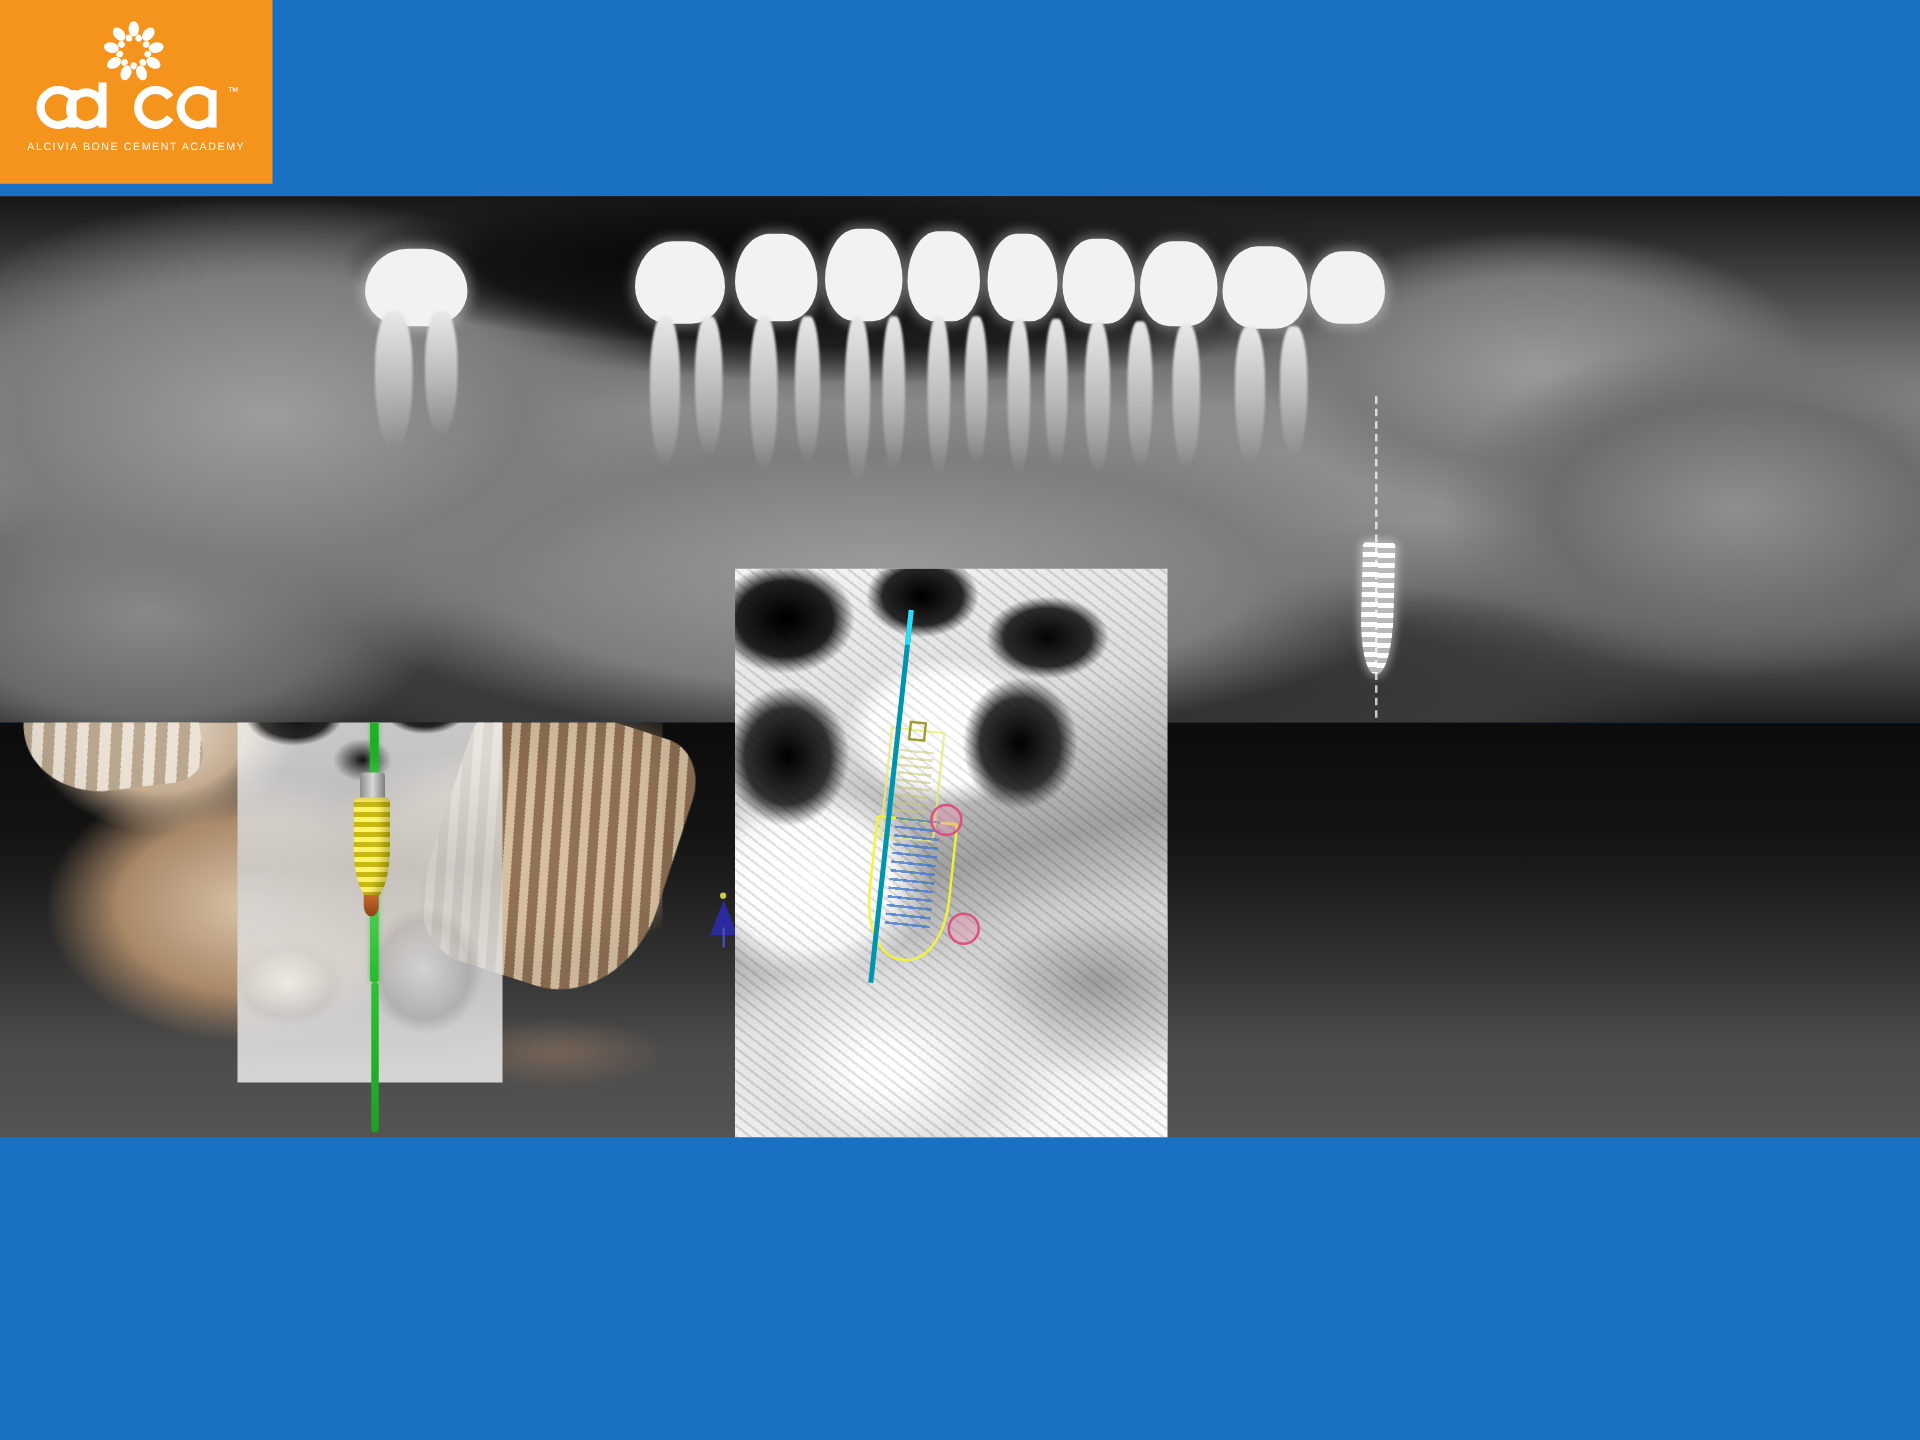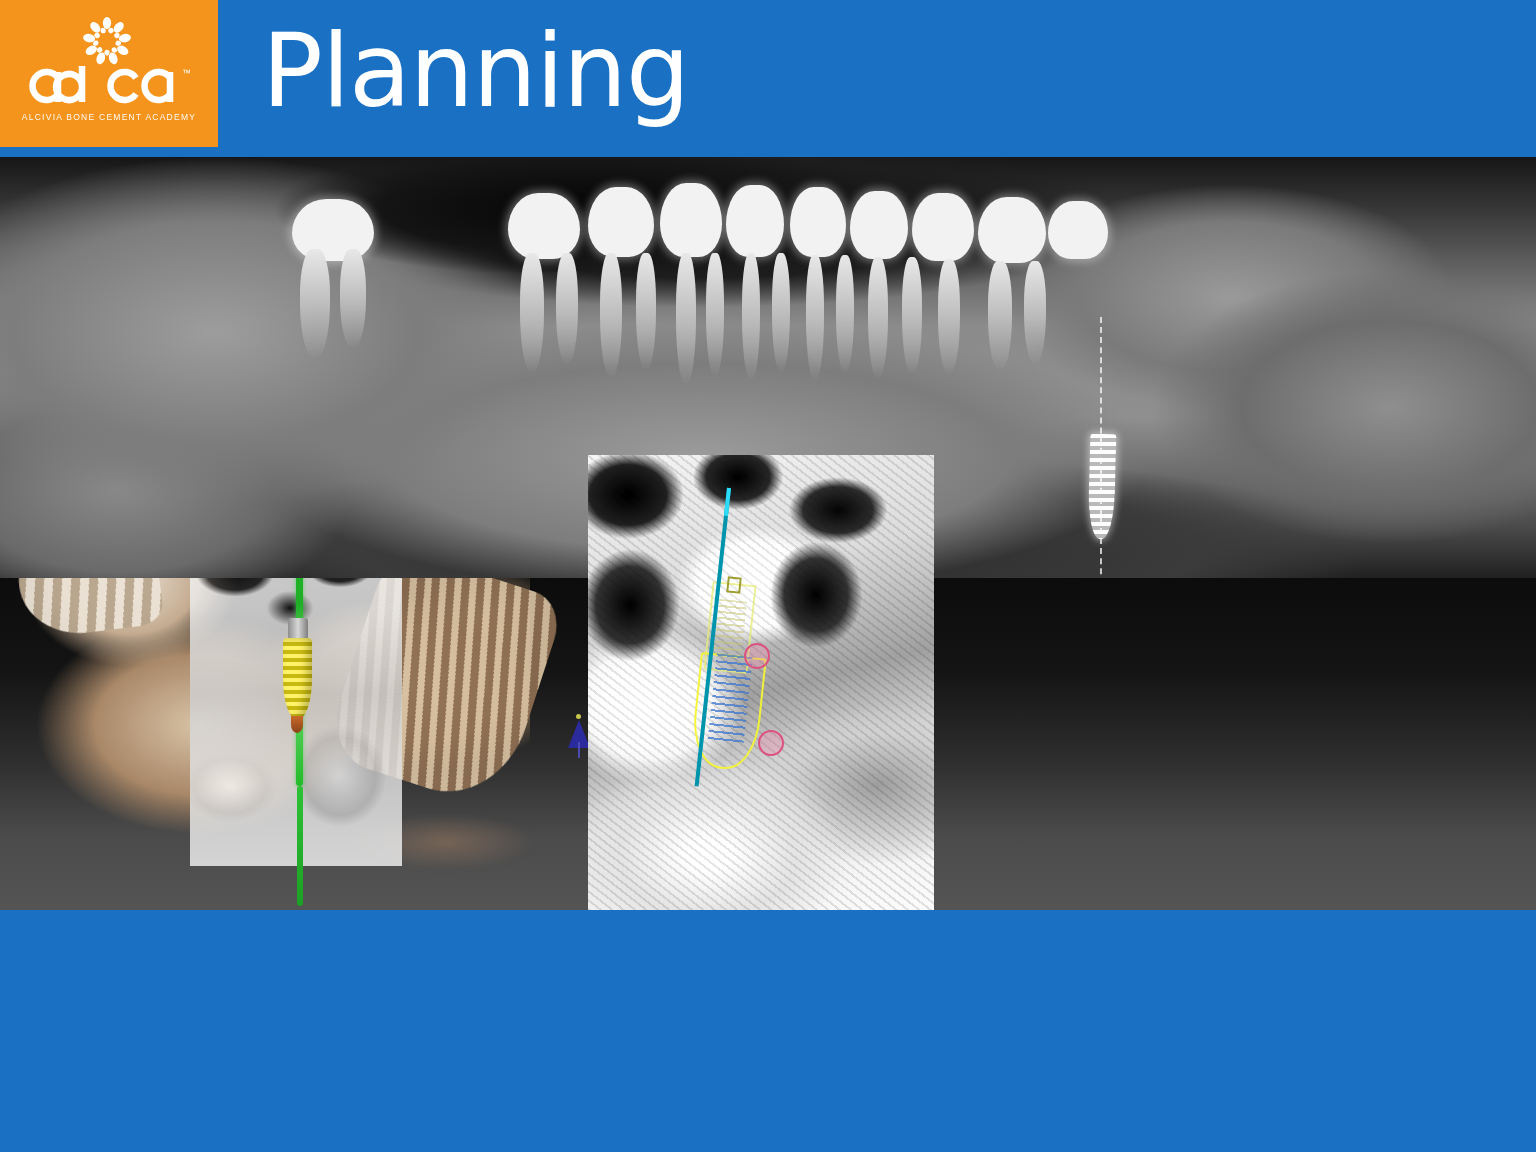--- a/index.html
+++ b/index.html
@@ -201,21 +201,20 @@
             <path d="M122 16 a14 14 0 1 0 0 16"></path>
             <path d="M156 16 a14 14 0 1 0 0 16 M156 10 L156 40"></path>
           </g>
           <text x="168" y="14" fill="#ffffff" font-size="9" font-family="Liberation Sans, sans-serif">™</text>
         </svg>
       </div>
 
       <div class="logo-tag">ALCIVIA BONE CEMENT ACADEMY</div>
     </div>
 
-    <div class="slide-title">Planning</div>
   </div>
 
   <div class="pano">
     <div class="pano-bg"></div>
     <div class="pano-dark-top"></div>
 
     <div class="tooth" style="left:292px;top:42px;width:82px;height:62px;"></div>
     <div class="tooth" style="left:508px;top:36px;width:72px;height:66px;"></div>
     <div class="tooth" style="left:588px;top:30px;width:66px;height:70px;"></div>
     <div class="tooth" style="left:660px;top:26px;width:62px;height:74px;"></div>

